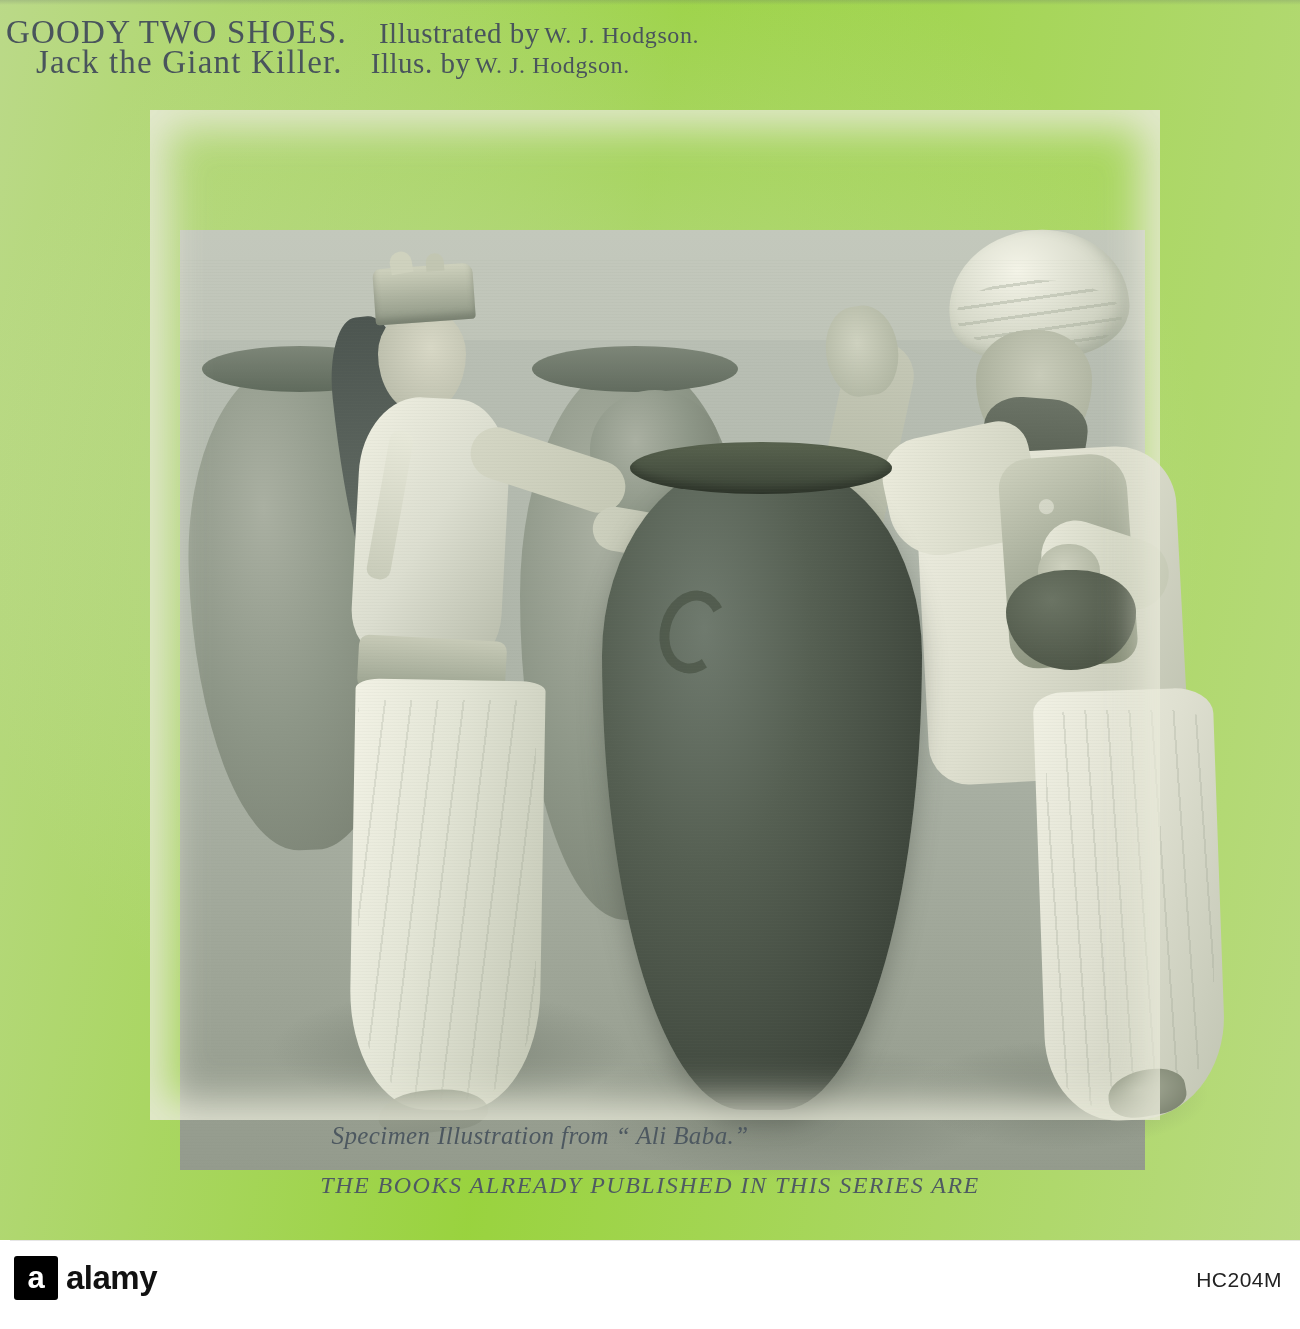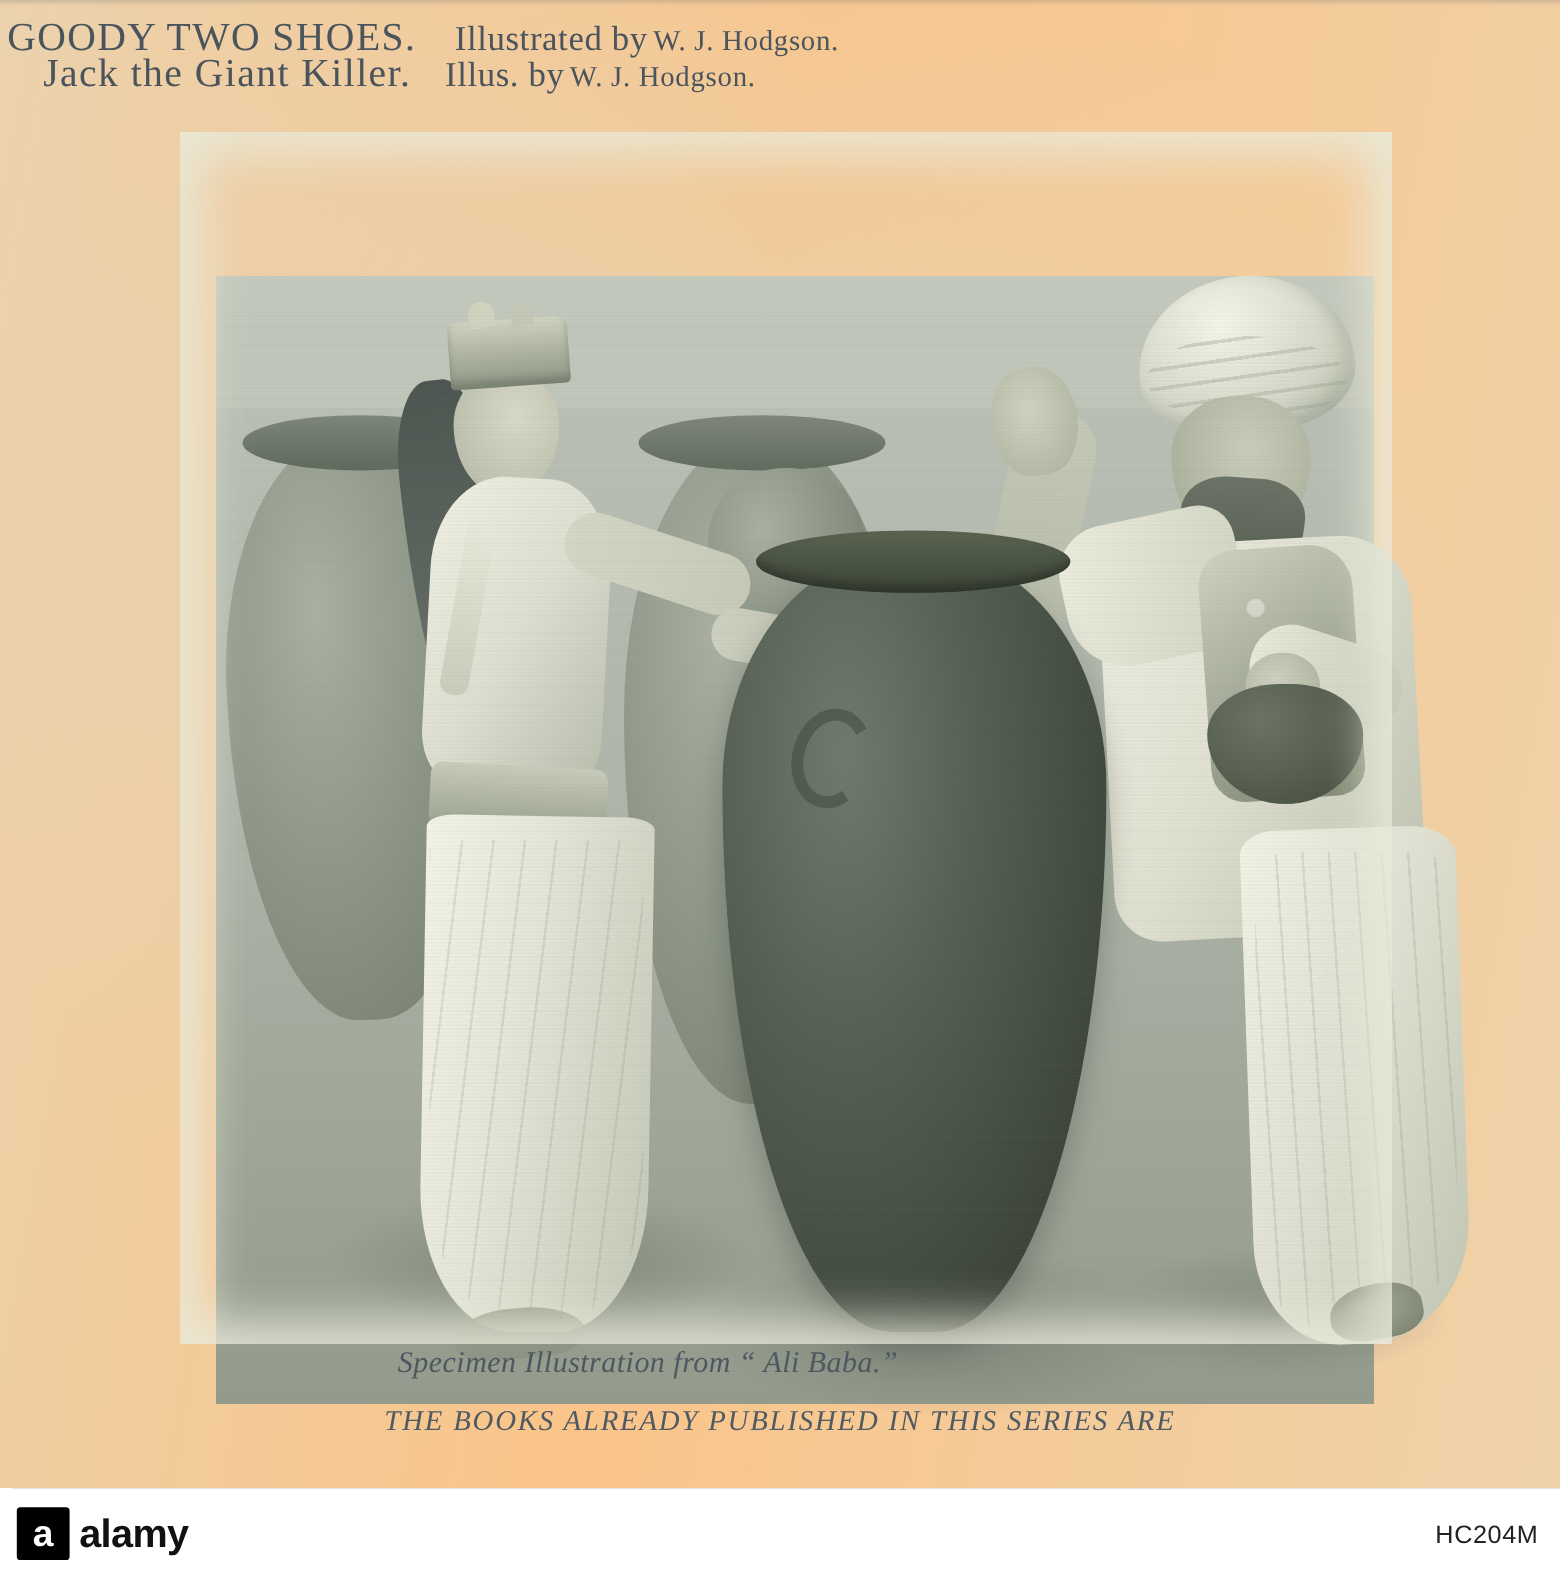--- a/index.html
+++ b/index.html
@@ -15,21 +15,21 @@
     overflow: hidden;
   }
 
   
   .page {
     position: absolute;
     left: 0;
     top: 0;
     width: 1300px;
     height: 1240px;
-    background: #fdba74;
+    background: #84cc16;
     overflow: hidden;
   }
   
   .page::before {
     content: "";
     position: absolute;
     inset: 0;
     background:
       radial-gradient(ellipse at 45% 42%, rgba(214,220,210,0.55) 0%, rgba(233,234,217,0) 62%),
       linear-gradient(100deg, rgba(223,226,212,0.6) 0%, rgba(238,238,224,0.2) 45%, rgba(228,230,215,0.55) 100%);

